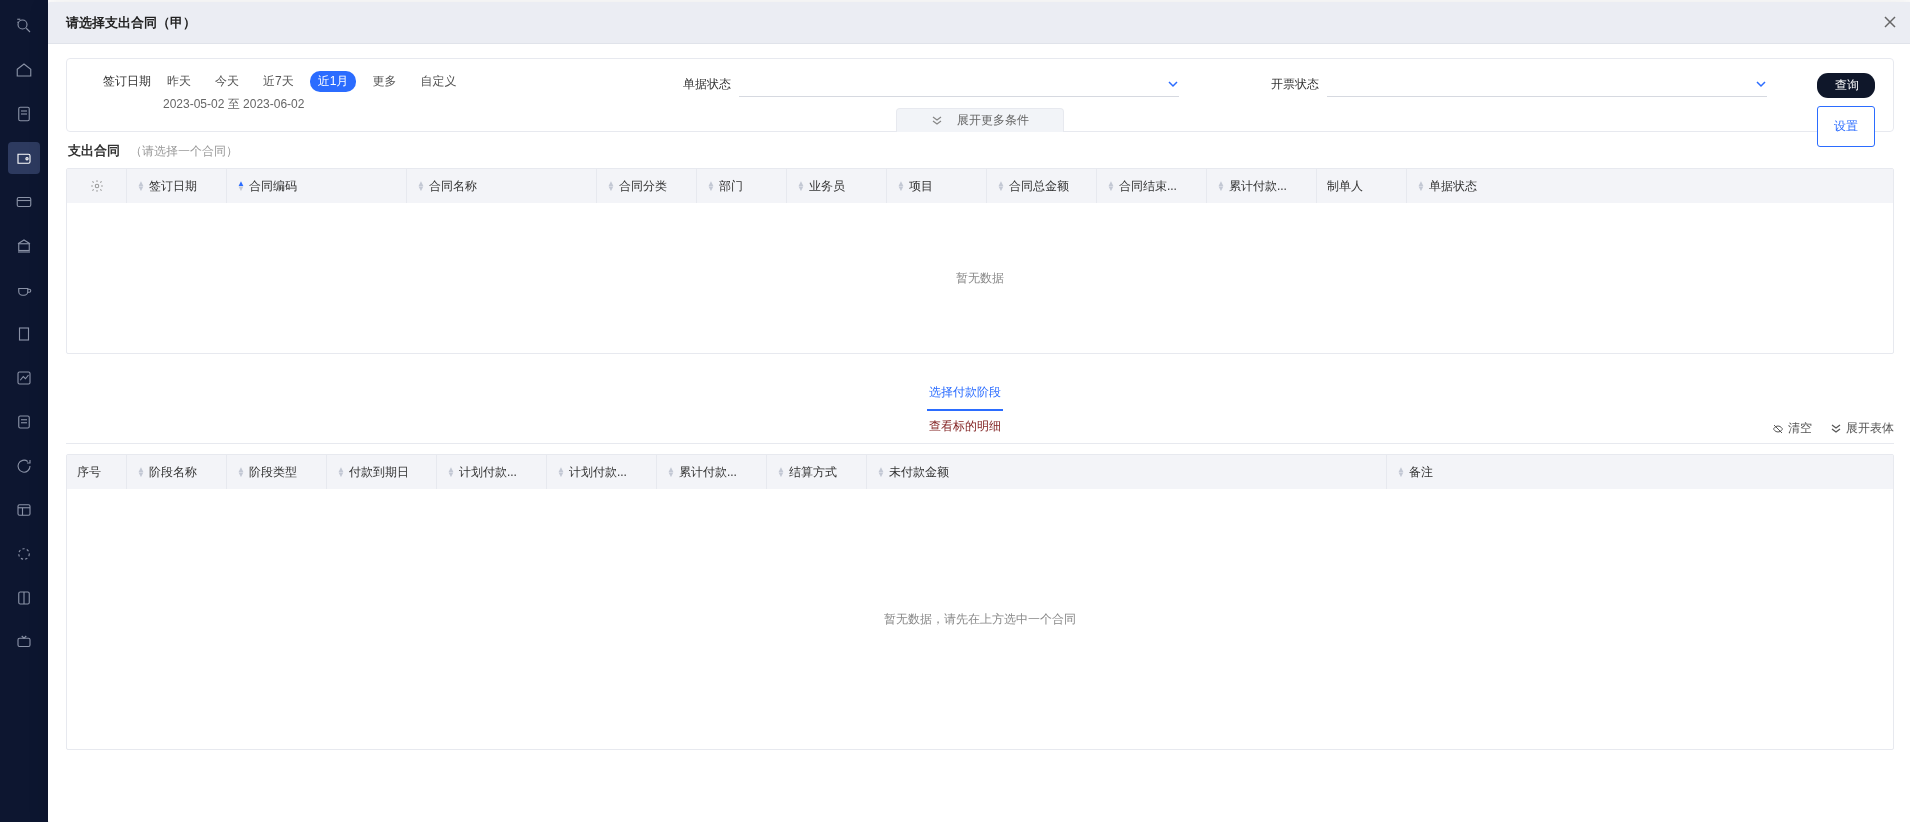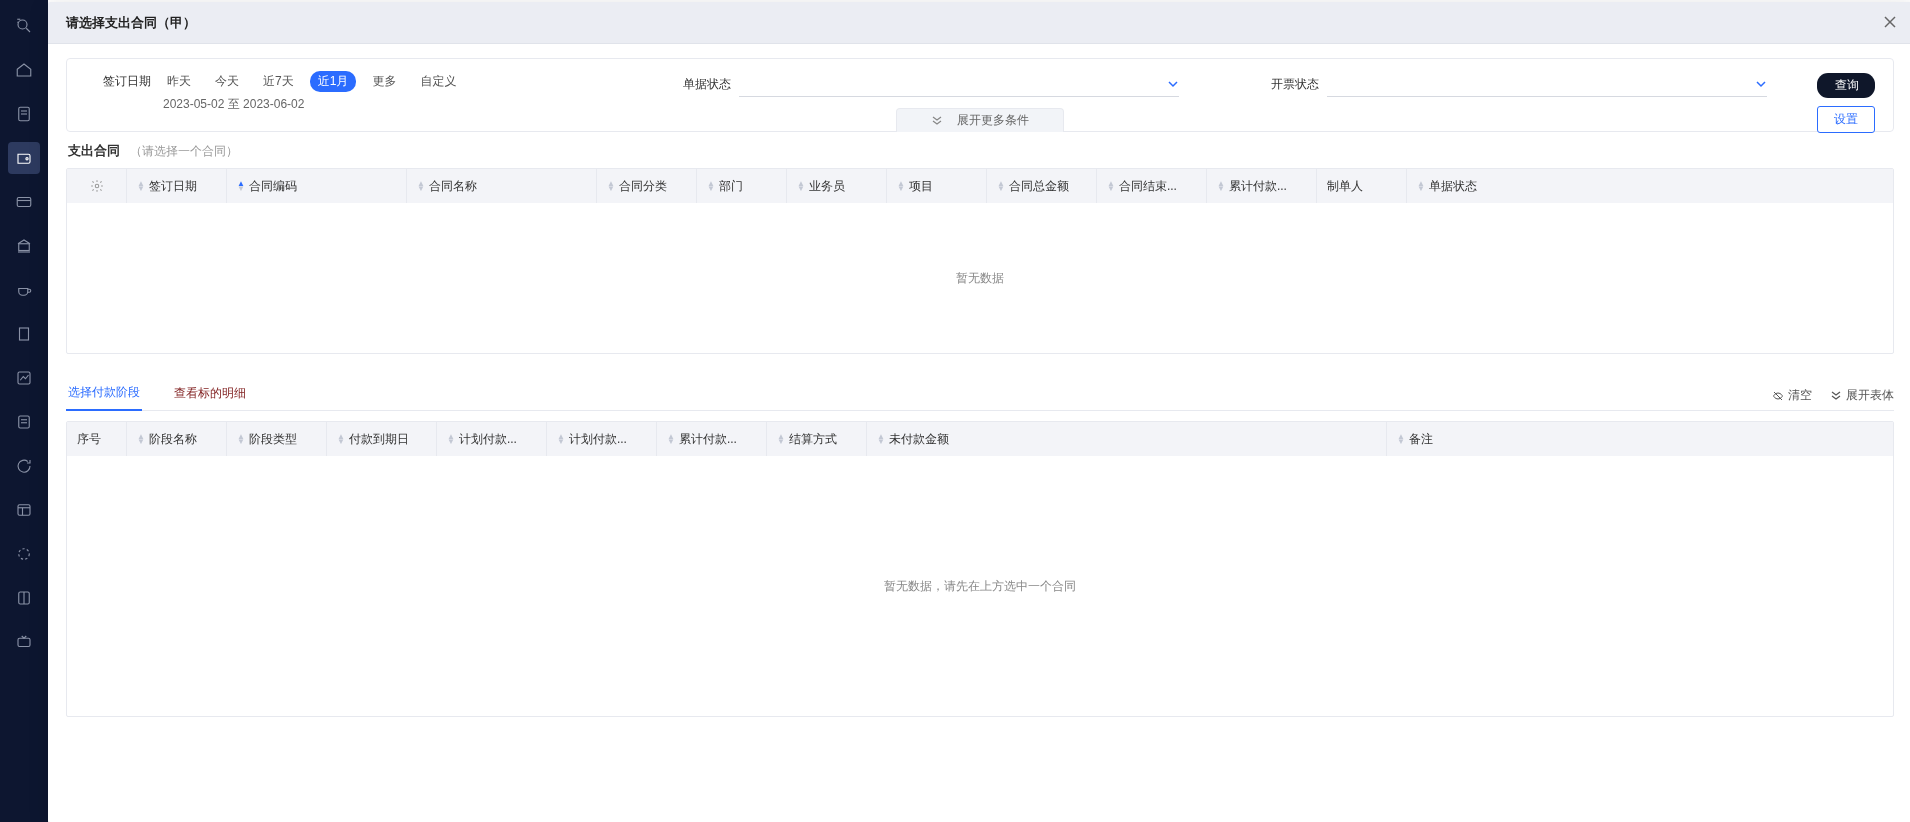--- a/index.html
+++ b/index.html
@@ -32,38 +32,38 @@
   .filter-col { display:flex; flex-direction:column; }
   .filter-line { display:flex; align-items:center; gap:8px; }
   .filter-label { color:#333; min-width:60px; text-align:right; }
   .chip { padding:2px 8px; border-radius:10px; cursor:pointer; color:#555; }
   .chip.active { background:#2b6cff; color:#fff;padding-left:8px; }
   .date-range { color:#666; margin-top:4px; padding-left:72px; }
   .filter-select { width:440px; height:26px; border:none; border-bottom:1px solid #d6d9e0; background:#fff; color:#333; position:relative; display:flex; align-items:center; justify-content:flex-end; cursor:pointer; }
   .filter-select .caret { color:#2b6cff; }
   .filter-actions { position:absolute; right:18px; top:14px; display:flex; flex-direction:column; gap:8px; }
   .btn-primary { background:#0f172a; color:#fff; border:none; border-radius:11px; padding:4px 16px; font-size:12px; cursor:pointer;text-align:right; }
-  .btn-outline { background:#fff; color:#2b6cff; border:1px solid #2b6cff; border-radius:3px; padding:4px 16px; font-size:12px; cursor:pointer; }
+  .btn-outline { background:#fff; color:#2b6cff; border:1px solid #2b6cff; border-radius:3px; padding:11px 16px; font-size:12px; cursor:pointer; }
   .expand-bar { position:absolute; left:50%; transform:translateX(-50%); bottom:-1px; background:#f2f4f8; border:1px solid #e7e9ef; border-bottom:none; border-radius:4px 4px 0 0; padding:3px 34px; color:#666; cursor:pointer; display:flex; align-items:center; gap:14px; }
   .filter-box { padding-bottom:18px; }
   
   .section-hd { display:flex; align-items:baseline; gap:10px; margin:6px 0 8px 2px; }
   .section-title { font-size:13px; font-weight:600; }
   .section-hint { color:#999; }
   
   .tbl { border:1px solid #e7e9ef; border-radius:2px; }
   .tbl-head { display:flex; background:#f3f4f8; height:34px; align-items:stretch; }
   .th { display:flex; align-items:center; padding:0 10px; border-right:1px solid #e7e9ef; color:#333; font-weight:400; white-space:nowrap; overflow:hidden; text-overflow:ellipsis; }
   .th:last-child { border-right:none; }
   .sort-ic { display:inline-flex; flex-direction:column; margin-right:4px; line-height:4px; color:#c3c8d4; }
   .sort-ic .up, .sort-ic .down { font-size:8px; line-height:5px; }
   .sort-ic.active-asc .up { color:#2b6cff; }
   .tbl-body-empty { height:150px; display:flex; align-items:center; justify-content:center; color:#888; }
   
-  .tabs-row { display:flex; align-items:center; margin-top:22px; border-bottom:1px solid #e7e9ef; position:relative; }
+  .tabs-row { display:flex; align-items:center; margin-top:22px; border-bottom:1px solid #e7e9ef; position:relative;flex-direction:column; }
   .tab { padding:8px 2px; margin-right:30px; color:#7f1d1d; cursor:pointer; }
   .tab.active { color:#2b6cff; border-bottom:2px solid #2b6cff; margin-bottom:-1px; }
   .tabs-actions { position:absolute; right:0; bottom:6px; display:flex; gap:18px; color:#555; }
   .link-btn { display:flex; align-items:center; gap:4px; cursor:pointer; }
   .tbl2-wrap { margin-top:10px; }
   .empty2 { height:260px; display:flex; align-items:center; justify-content:center; color:#888; }
   .gear { width:16px; height:16px; display:inline-flex; align-items:center; justify-content:center; color:#888; }
   svg { display:block; }
 </style>
 </head>

